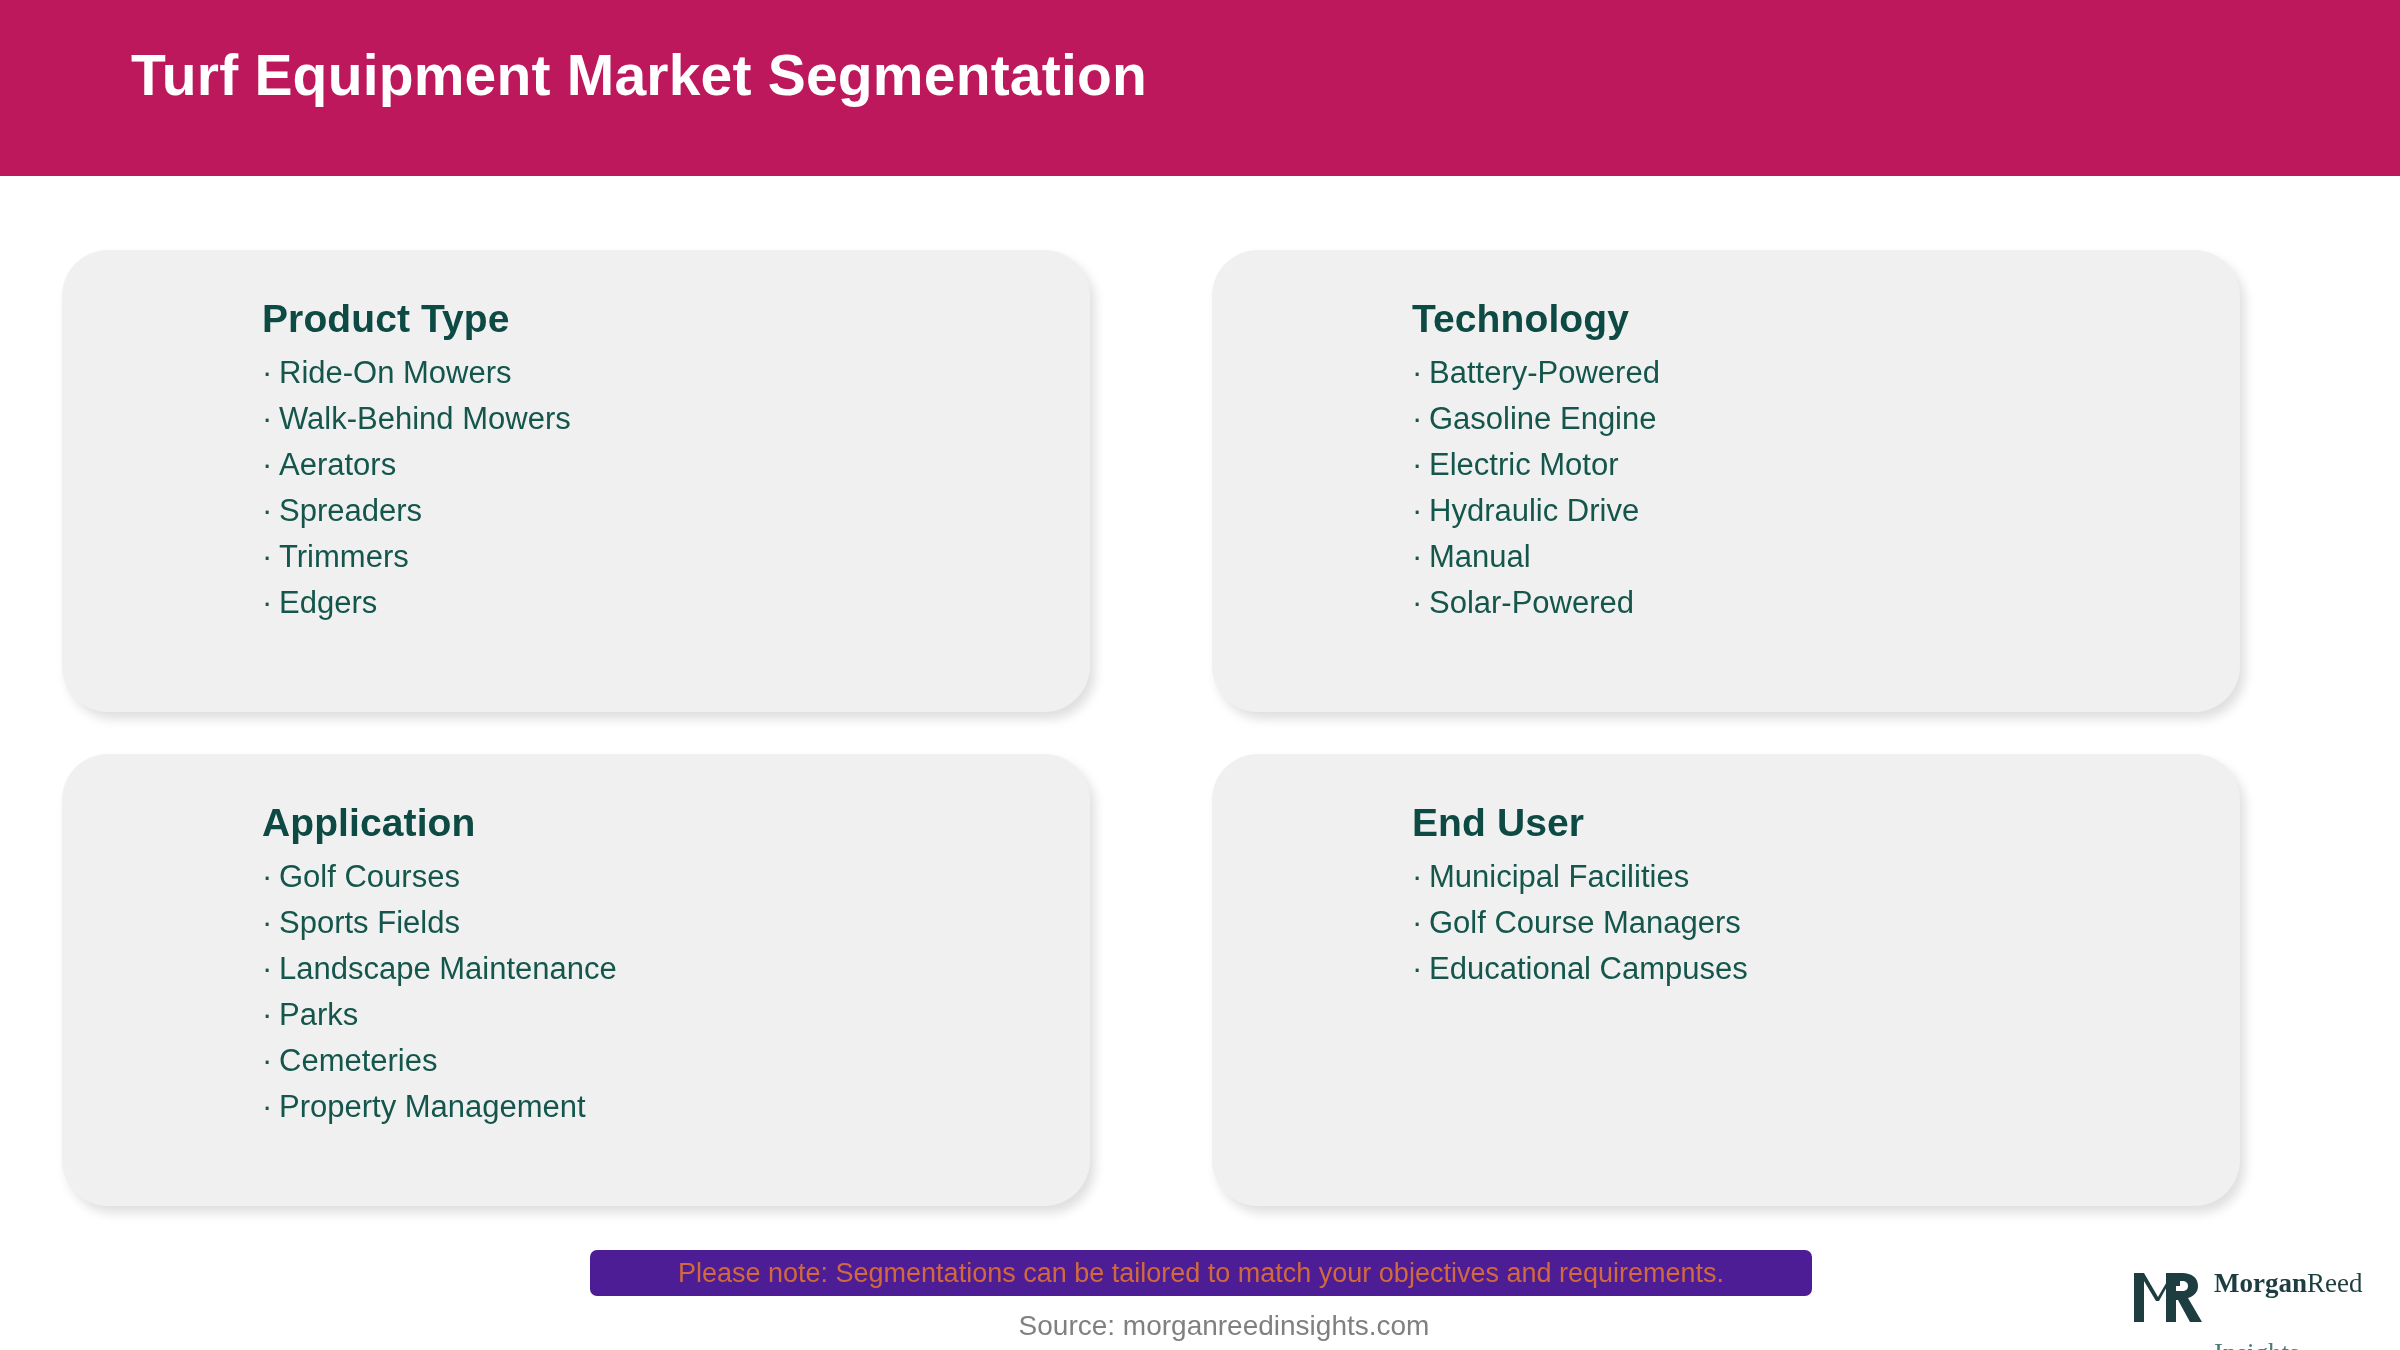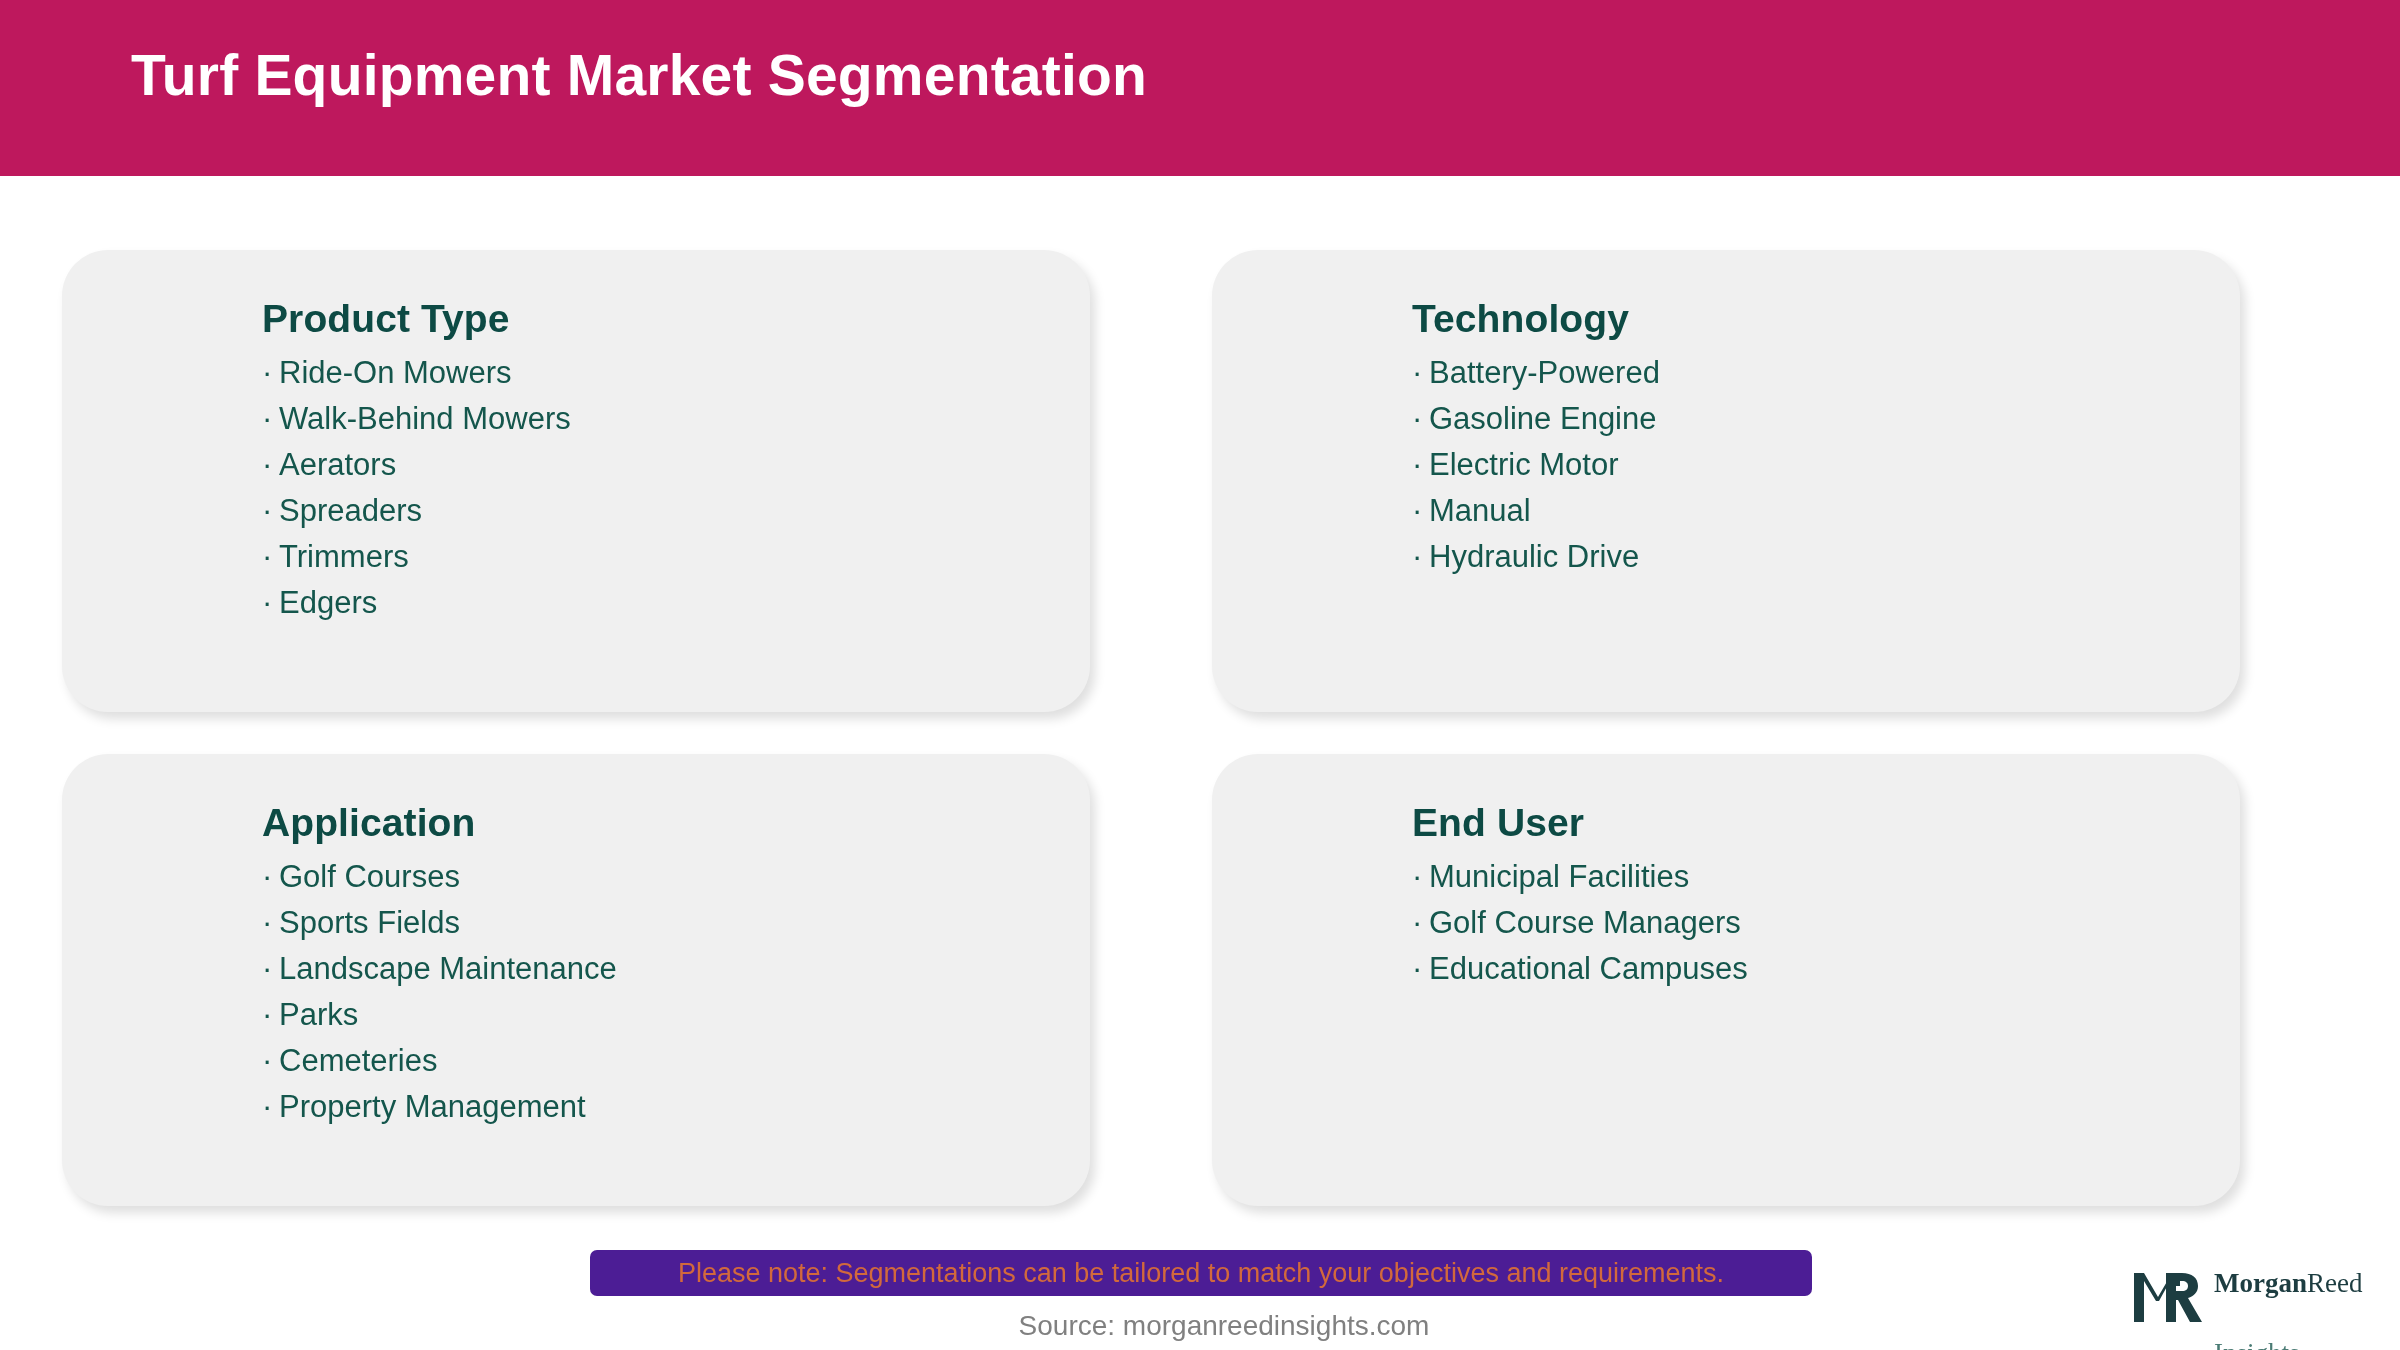--- a/index.html
+++ b/index.html
@@ -187,22 +187,23 @@
     </div>
   </div>
 
   <div class="seg-card pos-1">
     <div class="card-inner">
       <div class="card-title">Technology</div>
       <ul class="card-list">
         <li><span class="bullet-dot">·</span><span>Battery-Powered</span></li>
         <li><span class="bullet-dot">·</span><span>Gasoline Engine</span></li>
         <li><span class="bullet-dot">·</span><span>Electric Motor</span></li>
+        <li><span class="bullet-dot">·</span><span>Hydraulic Drive</span></li>
         <li><span class="bullet-dot">·</span><span>Manual</span></li>
-        <li><span class="bullet-dot">·</span><span>Hydraulic Drive</span></li>
+        <li><span class="bullet-dot">·</span><span>Solar-Powered</span></li>
       </ul>
     </div>
   </div>
 
   <div class="seg-card pos-2">
     <div class="card-inner">
       <div class="card-title">Application</div>
       <ul class="card-list">
         <li><span class="bullet-dot">·</span><span>Golf Courses</span></li>
         <li><span class="bullet-dot">·</span><span>Sports Fields</span></li>

